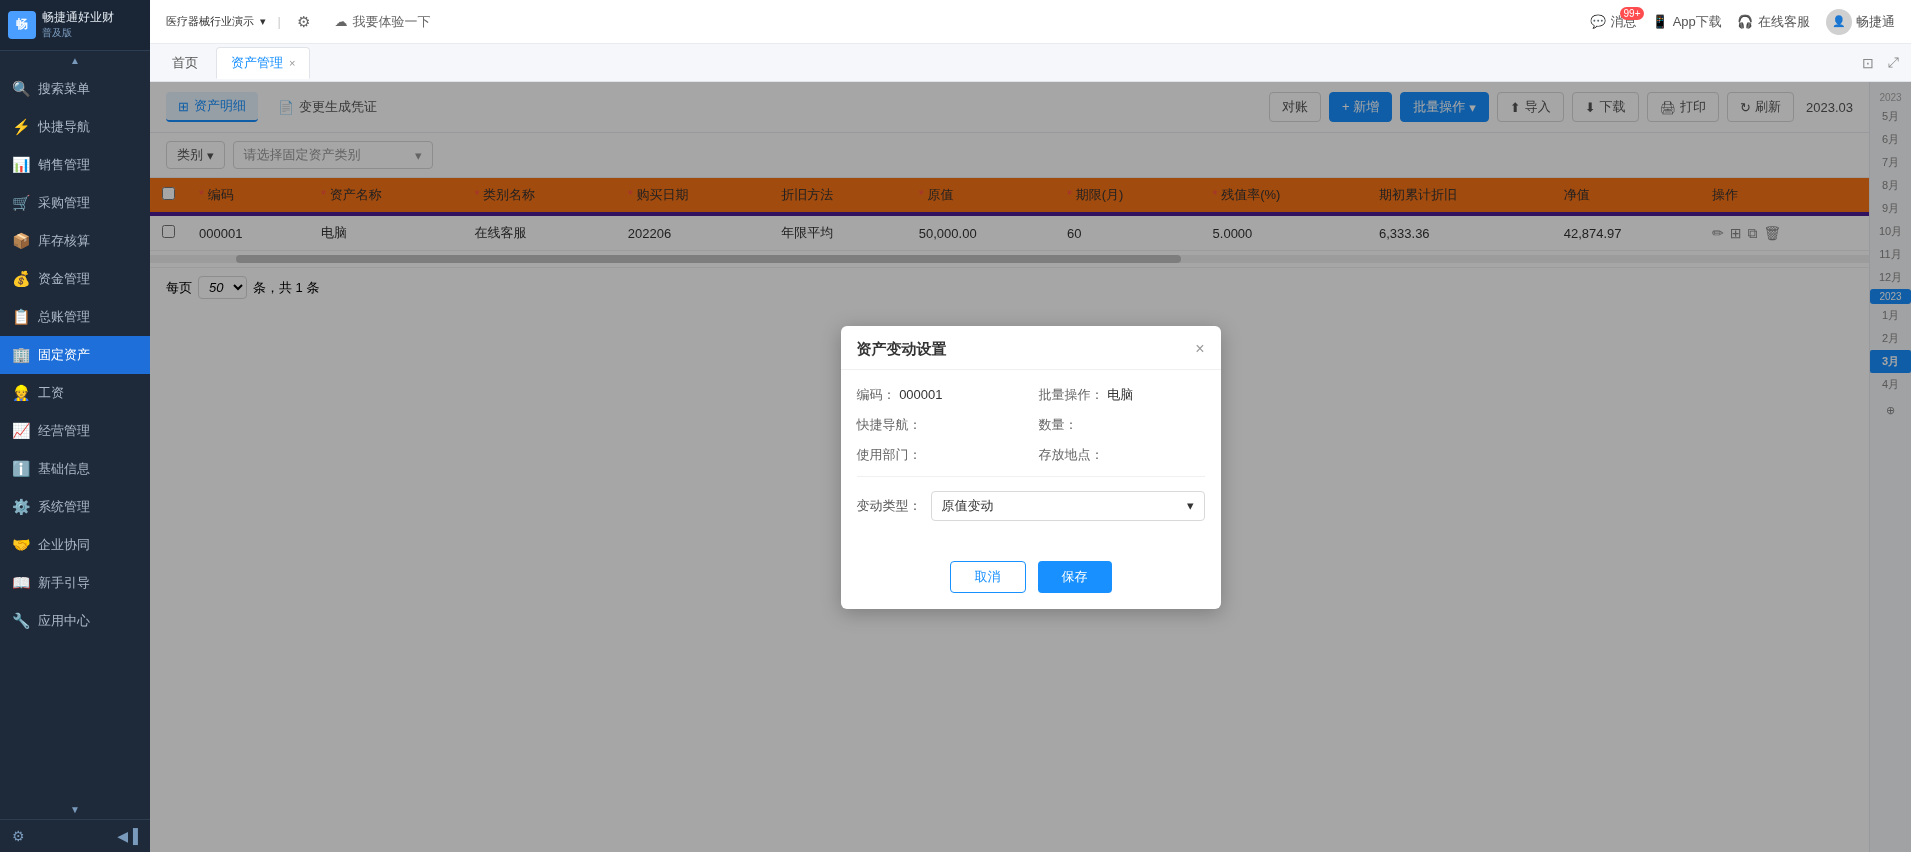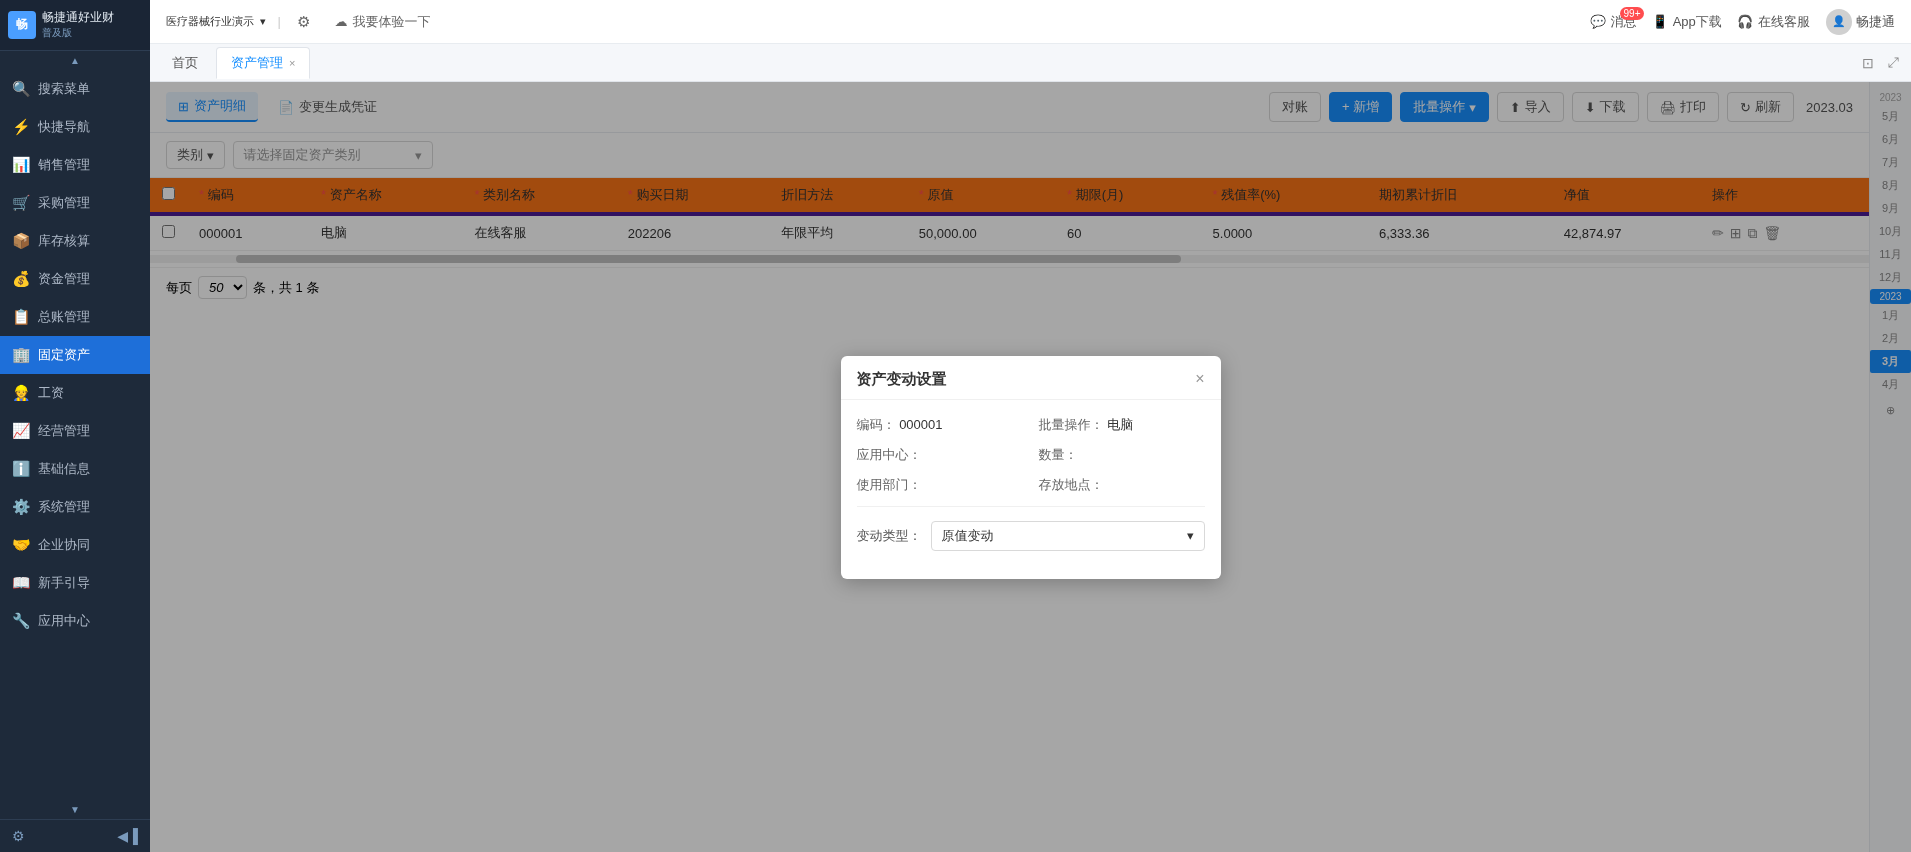--- a/index.html
+++ b/index.html
@@ -575,21 +575,21 @@
               <span class="dialog-label">编码：</span>
               <span class="dialog-value">000001</span>
             </div>
             <div class="dialog-field">
               <span class="dialog-label">批量操作：</span>
               <span class="dialog-value">电脑</span>
             </div>
           </div>
           <div class="dialog-row">
             <div class="dialog-field">
-              <span class="dialog-label">应用中心：</span>
+              <span class="dialog-label">快捷导航：</span>
               <span class="dialog-value"></span>
             </div>
             <div class="dialog-field">
               <span class="dialog-label">数量：</span>
               <span class="dialog-value"></span>
             </div>
           </div>
           <div class="dialog-row">
             <div class="dialog-field">
               <span class="dialog-label">使用部门：</span>
@@ -605,17 +605,25 @@
 
           <div class="dialog-form-row">
             <span class="dialog-form-label">变动类型：</span>
             <div class="dialog-select">
               <span>原值变动</span>
               <span>▾</span>
             </div>
           </div>
 
         </div>
+        <div class="dialog-footer">
+          <button class="btn-cancel">
+            <span>取消</span>
+          </button>
+          <button class="btn-save">
+            <span>保存</span>
+          </button>
+        </div>
       </div>
     </div>
 
   </div>
 </div>
 
 </body></html>

